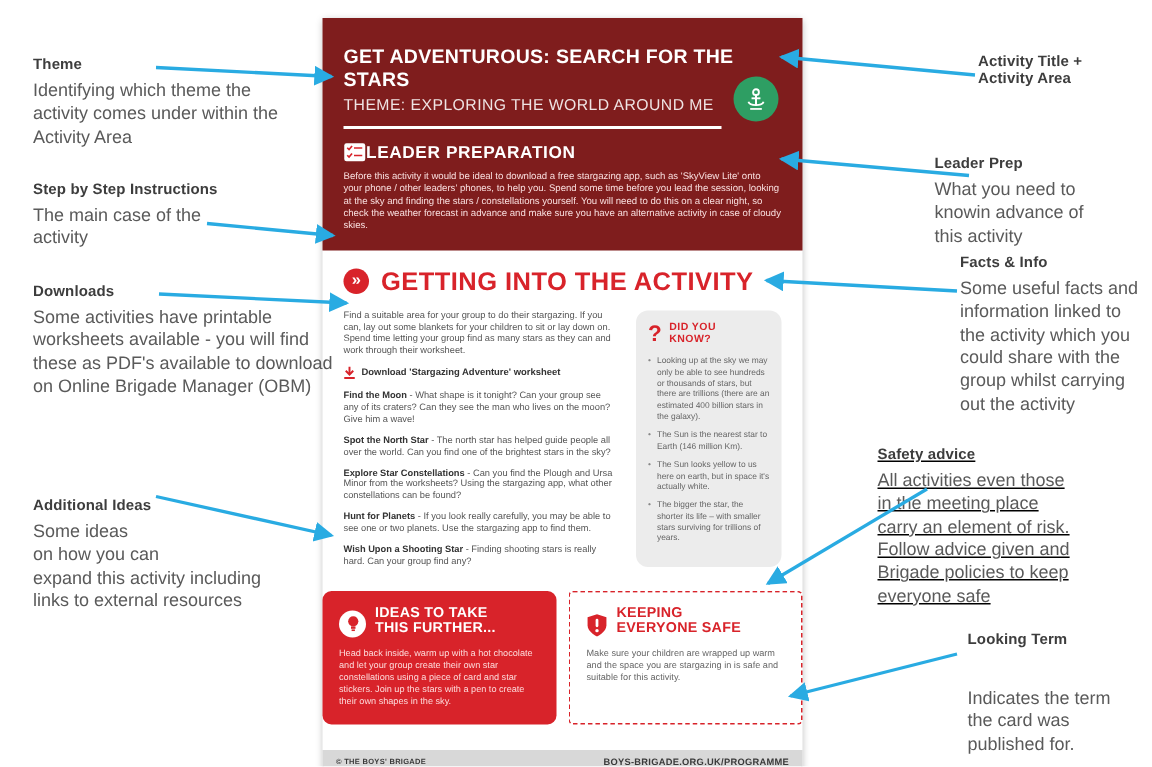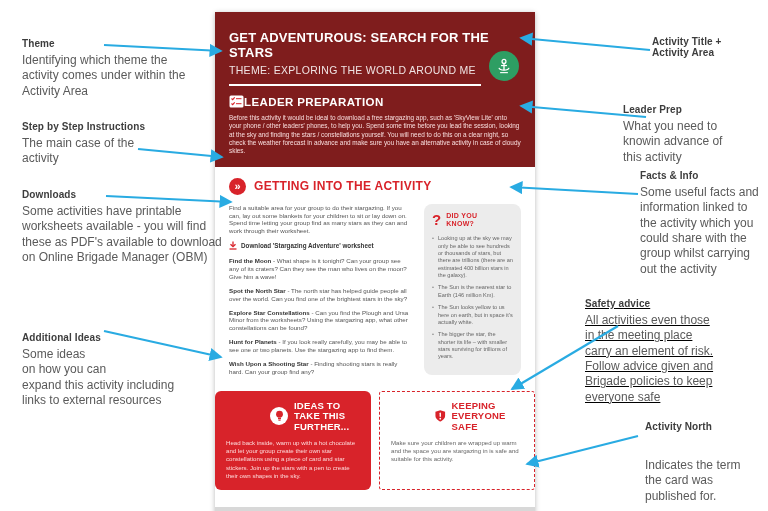--- a/index.html
+++ b/index.html
@@ -23,21 +23,21 @@
   .logo-circle { position:absolute; right:16px; top:39px; width:30px; height:30px;
                  border-radius:50%; background:#2e9e63; display:flex; align-items:center; justify-content:center; }
   .prep-row { display:flex; align-items:flex-end; gap:0; }
   .prep-heading { font-size:11.5px; font-weight:bold; letter-spacing:.4px; }
   .prep-body { font-size:6.4px; line-height:1.3; color:rgba(255,232,232,.95); margin-top:6px; }
 
   .card-body { padding:11px 14px 0; }
   .gia-row { display:flex; align-items:center; gap:8px; }
   .gia-icon { width:17px; height:17px; border-radius:50%; background:#d8232a; color:#fff;
               font-size:11px; font-weight:bold; display:flex; align-items:center; justify-content:center; padding-bottom:1px; }
-  .gia-heading { font-size:12px; font-weight:bold; color:#d8232a; letter-spacing:.3px; }
+  .gia-heading { font-size:17px; font-weight:bold; color:#d8232a; letter-spacing:.3px; }
 
   .body-cols { display:flex; gap:12px; margin-top:9px; }
   .col-left { width:183px; }
   .intro { font-size:6.2px; line-height:1.27; color:#555; }
   .dl-row { display:flex; align-items:center; gap:4px; margin:6px 0 7px; }
   .dl-label { font-size:6.3px; font-weight:bold; color:#333; }
   .step { font-size:6.2px; line-height:1.27; margin-bottom:6px; }
   .step b { color:#333; }
   .step span { color:#555; }
 
@@ -45,21 +45,21 @@
   .dyk-head { display:flex; align-items:flex-start; gap:5px; }
   .dyk-q { font-size:15px; font-weight:bold; color:#d8232a; line-height:1; }
   .dyk-title { font-size:7px; font-weight:bold; color:#d8232a; letter-spacing:.3px; line-height:1.25; width:52px; }
   .dyk-list { list-style:none; margin-top:6px; }
   .dyk-list li { position:relative; padding-left:6px; font-size:5.6px; line-height:1.32; color:#666; margin-bottom:5px; }
   .dyk-list li::before { content:"•"; position:absolute; left:0; top:0; color:#888; }
 
   .bottom-row { display:flex; gap:8px; margin-top:9px; }
   .ideas-box { width:156px; min-height:86px; background:#d8232a; border-radius:6px; padding:10px 11px; color:#fff; }
   .keep-box  { width:156px; min-height:86px; background:#fff; border:1.5px dashed #d8232a; border-radius:3px; padding:9px 11px; }
-  .box-head { display:flex; align-items:center; gap:6px;margin-left:44px; }
+  .box-head { display:flex; align-items:flex-end; gap:6px; }
   .bulb-circle { width:18px; height:18px; border-radius:50%; background:#fff; display:flex; align-items:center; justify-content:center; flex:none; }
   .ideas-title { font-size:9.5px; font-weight:bold; line-height:1.1; width:100px; letter-spacing:.2px; }
   .keep-title  { font-size:9.5px; font-weight:bold; line-height:1.1; width:95px; color:#d8232a; letter-spacing:.2px; }
   .ideas-body { font-size:6.1px; line-height:1.35; color:rgba(255,228,228,.95); margin-top:7px; }
   .keep-body  { font-size:6.1px; line-height:1.35; color:#666; margin-top:7px; }
 
   .card-footer { margin-top:17px; background:#d8d8d8; padding:5px 9px 6px; display:flex;
                  justify-content:space-between; align-items:flex-start; }
   .foot-brand { font-size:5px; font-weight:bold; color:#3a3a3a; letter-spacing:.2px; }
   .foot-charity { font-size:4.3px; color:#555; margin-top:1.5px; }
@@ -103,21 +103,21 @@
   </div>
   <div class="ann" style="left:640px; top:170px; width:124px;">
     <h3>Facts &amp; Info</h3>
     <p>Some useful facts and information linked to the activity which you could share with the group whilst carrying out the activity</p>
   </div>
   <div class="ann" style="left:585px; top:298px; width:132px;text-decoration:underline;">
     <h3>Safety advice</h3>
     <p>All activities even those in the meeting place carry an element of risk. Follow advice given and Brigade policies to keep everyone safe</p>
   </div>
   <div class="ann" style="left:645px; top:421px; width:112px;">
-    <h3>Activity North</h3>
+    <h3>Looking Term</h3>
     <p style="margin-top:26px;">Indicates the term the card was published for.</p>
   </div>
 
   <div class="card">
 
     <div class="card-header">
       <div class="card-title">GET ADVENTUROUS: SEARCH FOR THE STARS</div>
       <div class="card-theme">THEME: EXPLORING THE WORLD AROUND ME</div>
       <div class="header-rule"></div>
       <div class="logo-circle">

